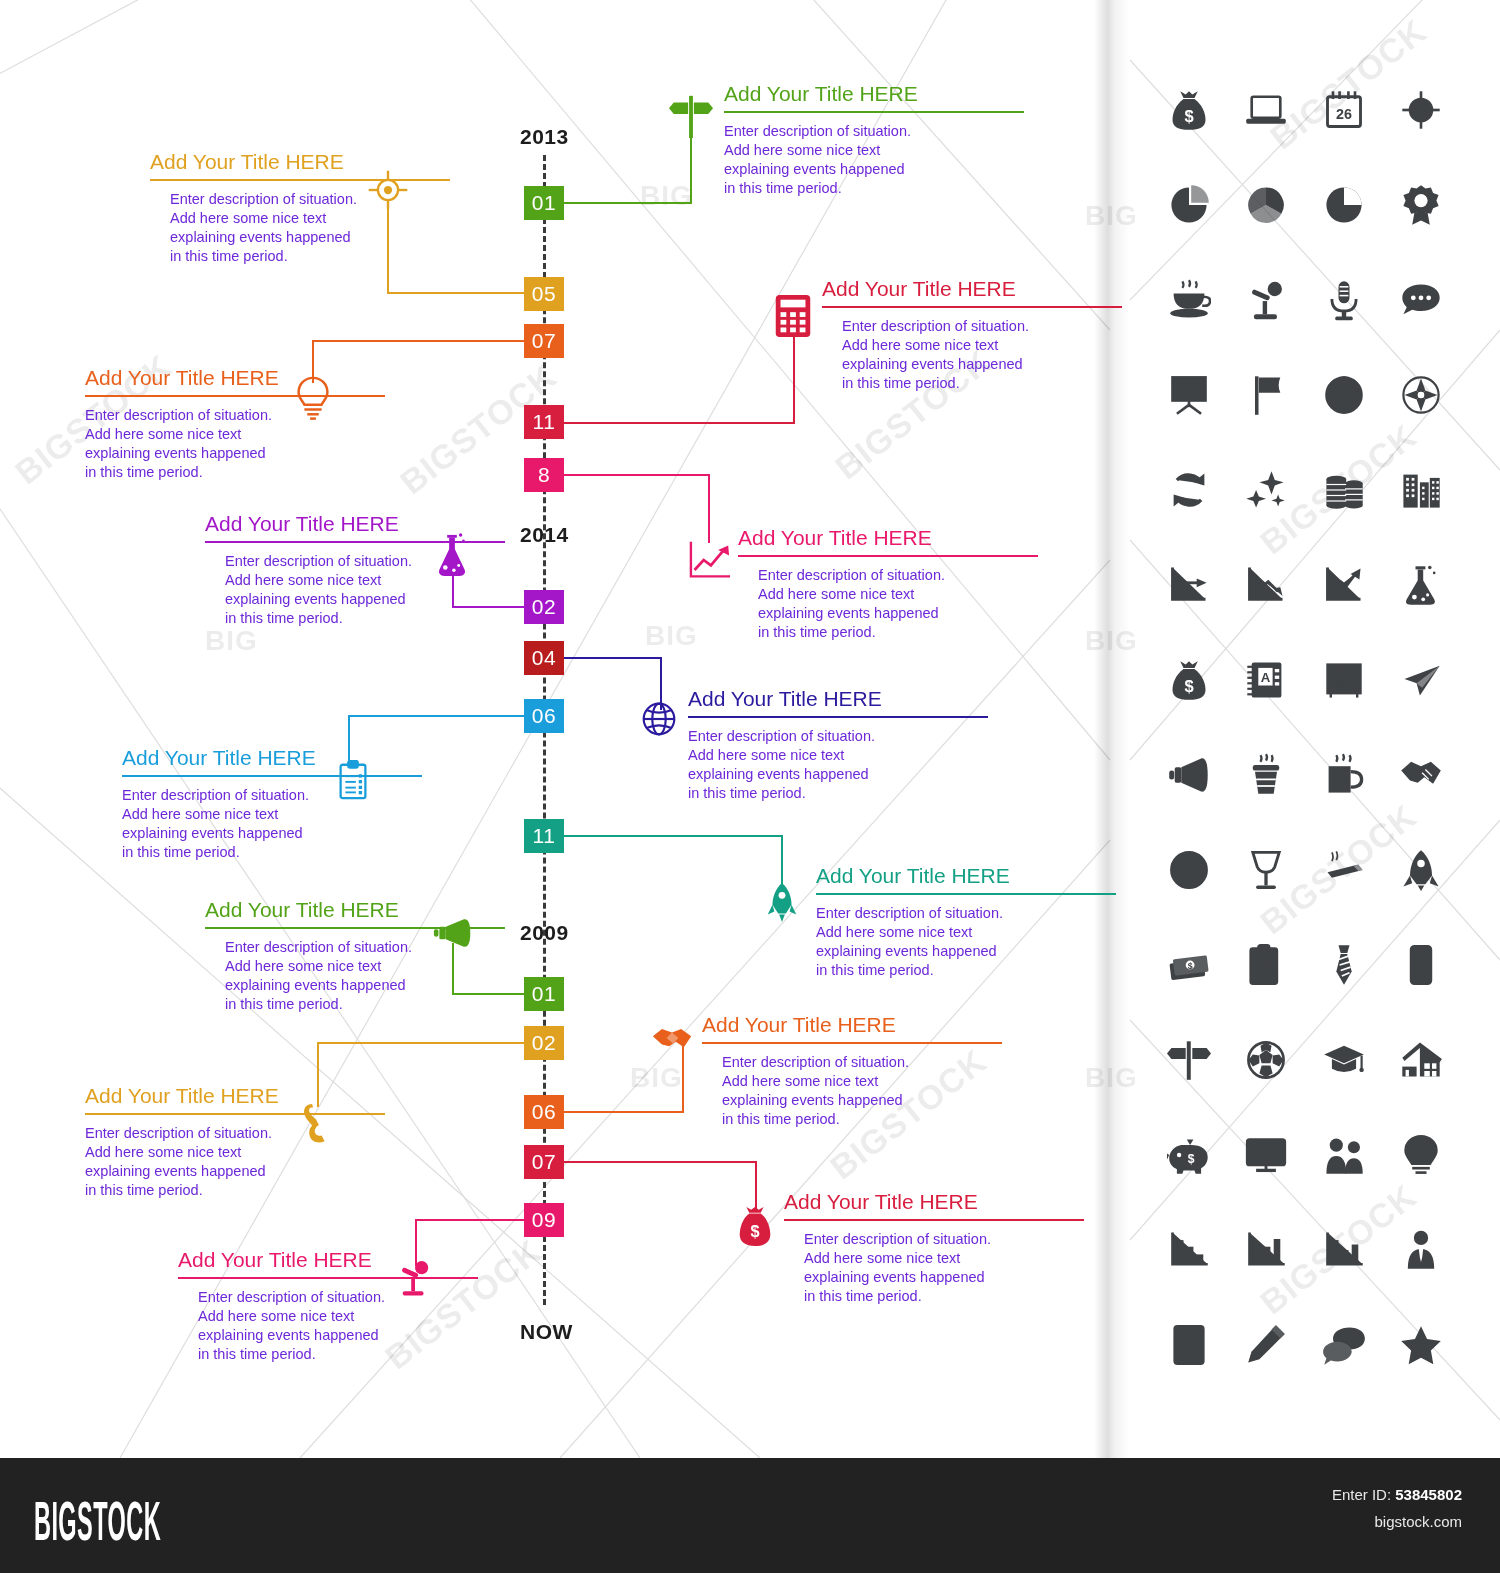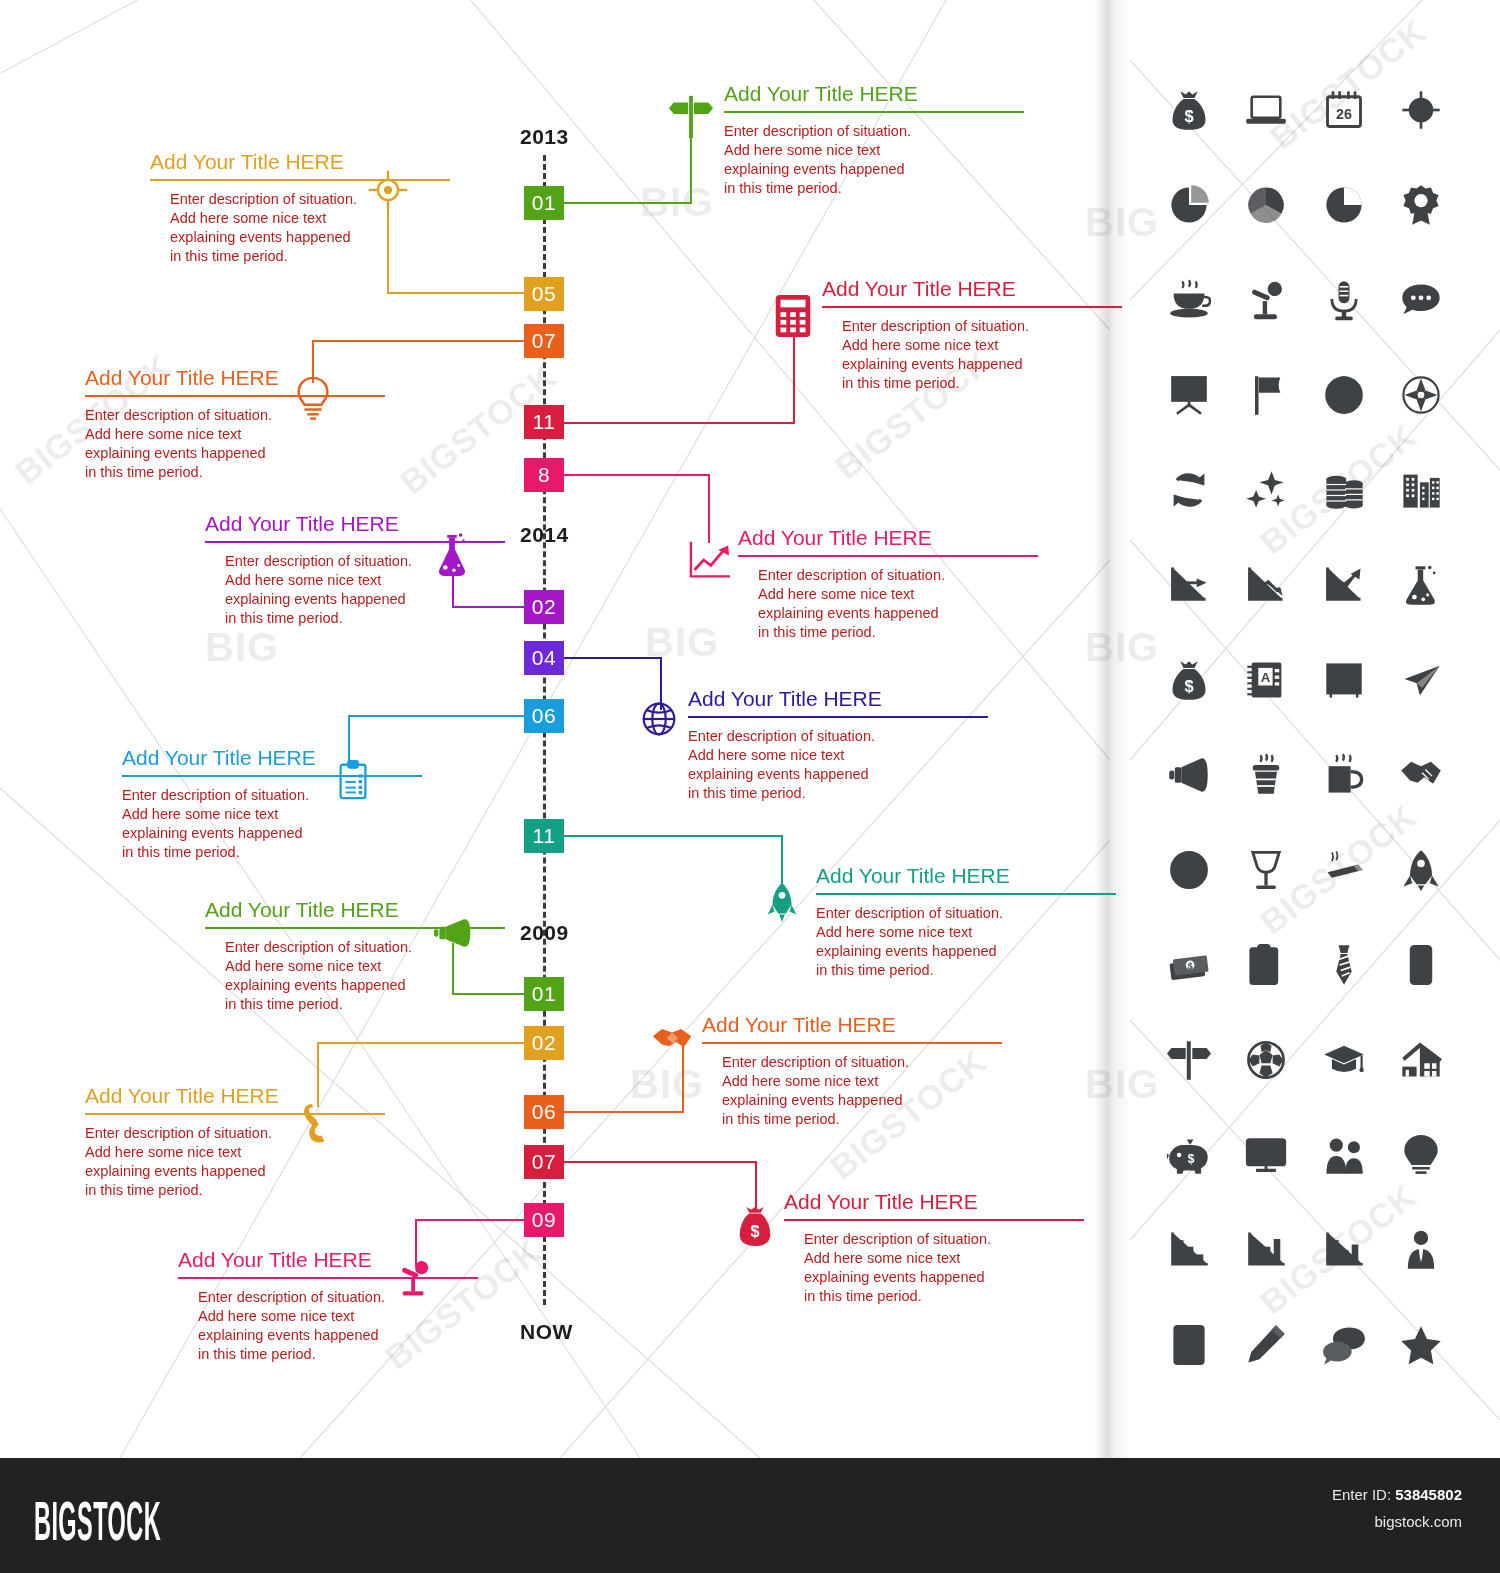--- a/index.html
+++ b/index.html
@@ -31,21 +31,21 @@
   .wm {
     position: absolute;
     color: #000;
     opacity: .055;
     font-weight: 700;
     letter-spacing: 1px;
     pointer-events: none;
     white-space: nowrap;
     font-family: "Liberation Sans", sans-serif;
   }
-  .wm.big { font-size: 40px; opacity:.07;text-align:right; }
+  .wm.big { font-size: 28px; opacity:.07;text-align:right; }
   .wm.rot { transform: rotate(-38deg); font-size: 34px; opacity:.07; }
 
   
   .spine {
     position: absolute; left: 543px; top: 155px; width: 0;
     height: 1150px;
     border-left: 3px dashed #3a3a3a;
   }
   .year {
     position: absolute;
@@ -66,21 +66,21 @@
   .conn .v { position:absolute; width: 0; border-left-width: 2px; border-left-style: solid; }
 
   
   .block { position: absolute; z-index: 5; }
   .block .title {
     font-size: 21px; font-weight: 400; line-height: 1.1;
     padding-bottom: 6px; white-space: nowrap;
   }
   .block .rule { height: 0; border-top: 2px solid; margin-bottom: 9px; }
   .block .desc {
-    font-size: 14.5px; line-height: 1.32; color: #b91c1c;
+    font-size: 14.5px; line-height: 1.32; color: #6d28d9;
     white-space: pre-line;
   }
   .block.indent .desc { margin-left: 20px; }
 
   
   .art-icon { position: absolute; z-index: 7; }
   .art-icon svg { display:block; }
 
   
   .icon-grid {
@@ -163,21 +163,21 @@
     <div class="year" style="left:520px; top:523px;">2014</div>
     <div class="year" style="left:520px; top:921px;">2009</div>
     <div class="year" style="left:520px; top:1320px;text-align:center;">NOW</div>
 
     <div class="marker" style="left:524px; top:186px; background:#53a318;">01</div>
     <div class="marker" style="left:524px; top:277px; background:#e0a120;">05</div>
     <div class="marker" style="left:524px; top:324px; background:#e8601c;">07</div>
     <div class="marker" style="left:524px; top:405px; background:#d81e3f;">11</div>
     <div class="marker" style="left:524px; top:458px; background:#e8196b;">8</div>
     <div class="marker" style="left:524px; top:590px; background:#a317c9;">02</div>
-    <div class="marker" style="left:524px; top:641px; background:#6d28d9;">04</div>
+    <div class="marker" style="left:524px; top:641px; background:#b91c1c;">04</div>
     <div class="marker" style="left:524px; top:699px; background:#1a9edb;">06</div>
     <div class="marker" style="left:524px; top:819px; background:#13a085;">11</div>
     <div class="marker" style="left:524px; top:977px; background:#53a318;">01</div>
     <div class="marker" style="left:524px; top:1026px; background:#e0a120;">02</div>
     <div class="marker" style="left:524px; top:1095px; background:#e8601c;">06</div>
     <div class="marker" style="left:524px; top:1145px; background:#d81e3f;">07</div>
     <div class="marker" style="left:524px; top:1203px; background:#e8196b;">09</div>
 
     <div class="conn">
       <div class="h" style="left:564px; top:202px; width:127px; border-color:#53a318;"></div>

